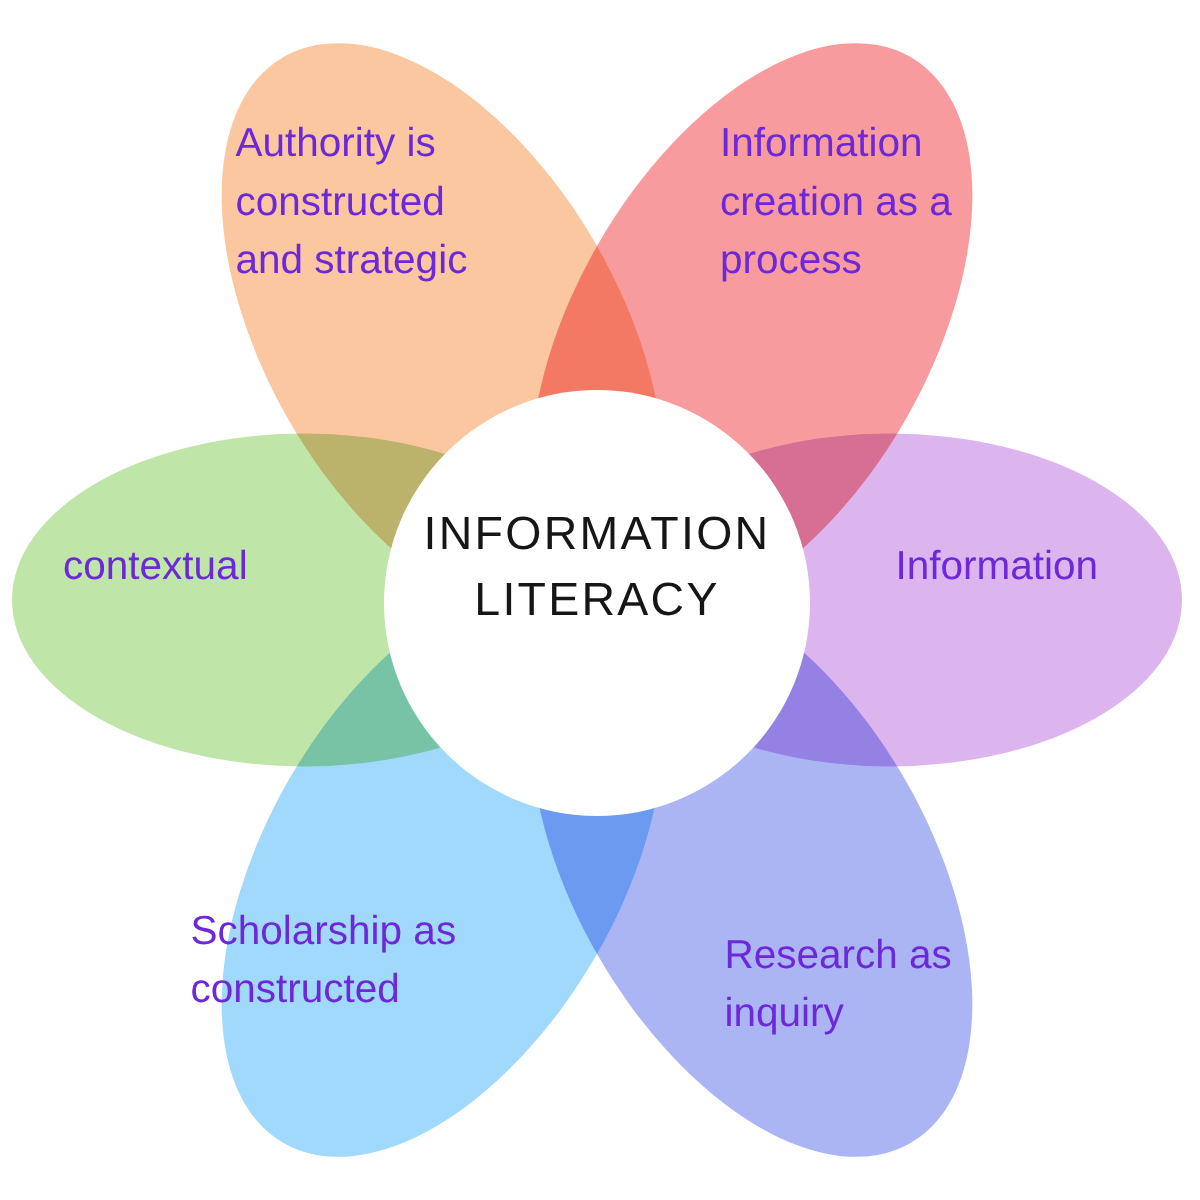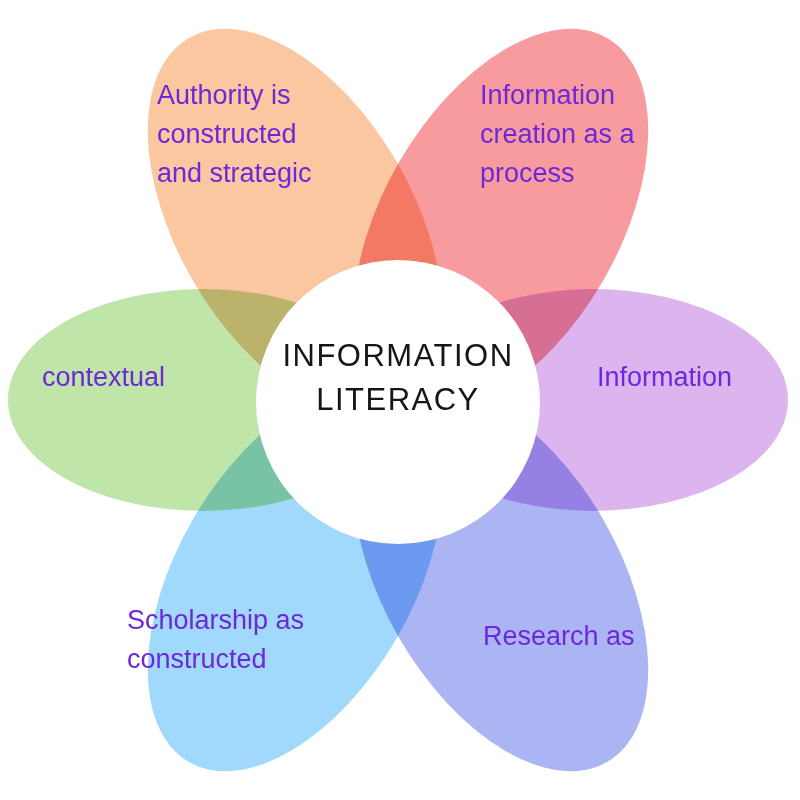--- a/index.html
+++ b/index.html
@@ -107,20 +107,21 @@
     <div>creation as a</div>
     <div>process</div>
   </div>
 
   <div class="label label-value">
     <div>Information</div>
   </div>
 
   <div class="label label-inquiry">
     <div>Research as</div>
+    <div>inquiry</div>
   </div>
 
   <div class="label label-scholarship">
     <div>Scholarship as</div>
     <div>constructed</div>
   </div>
 
   <div class="label label-searching">
     <div>contextual</div>
   </div>

